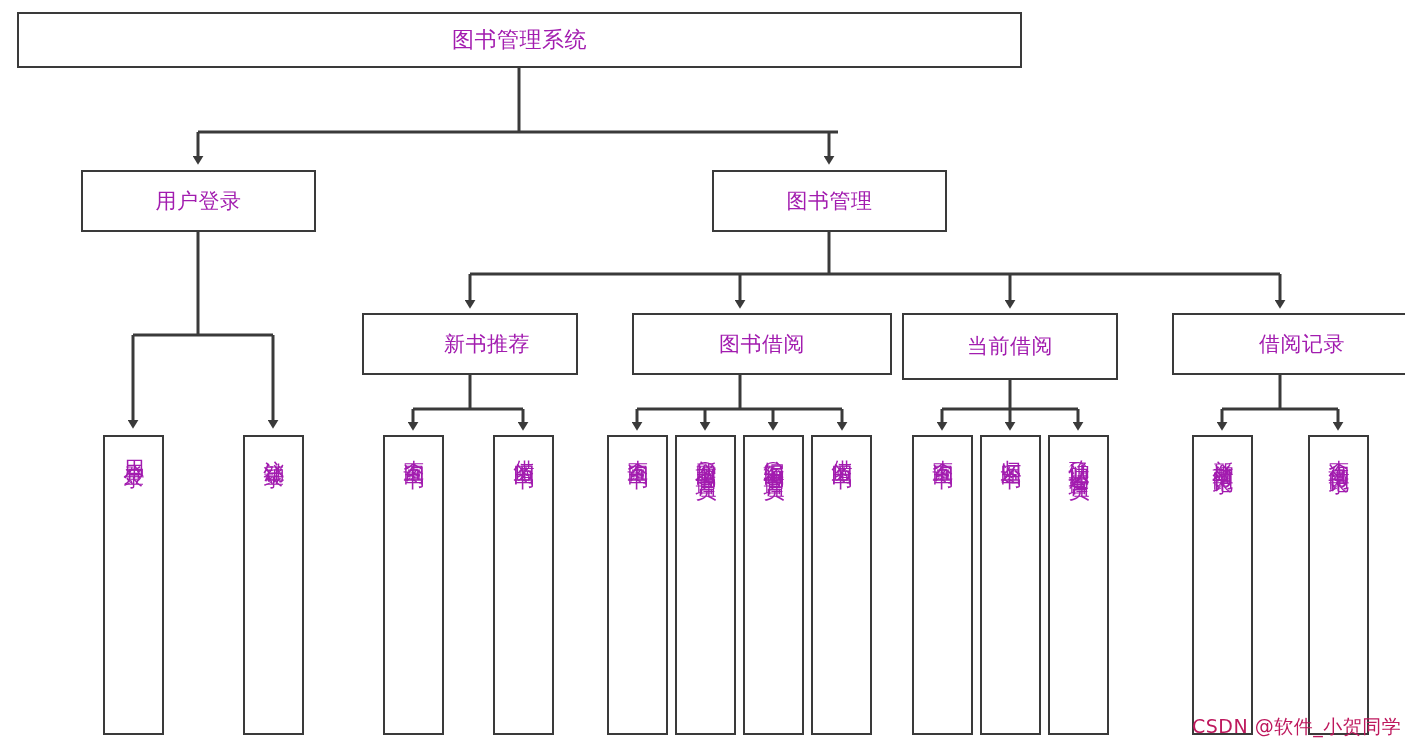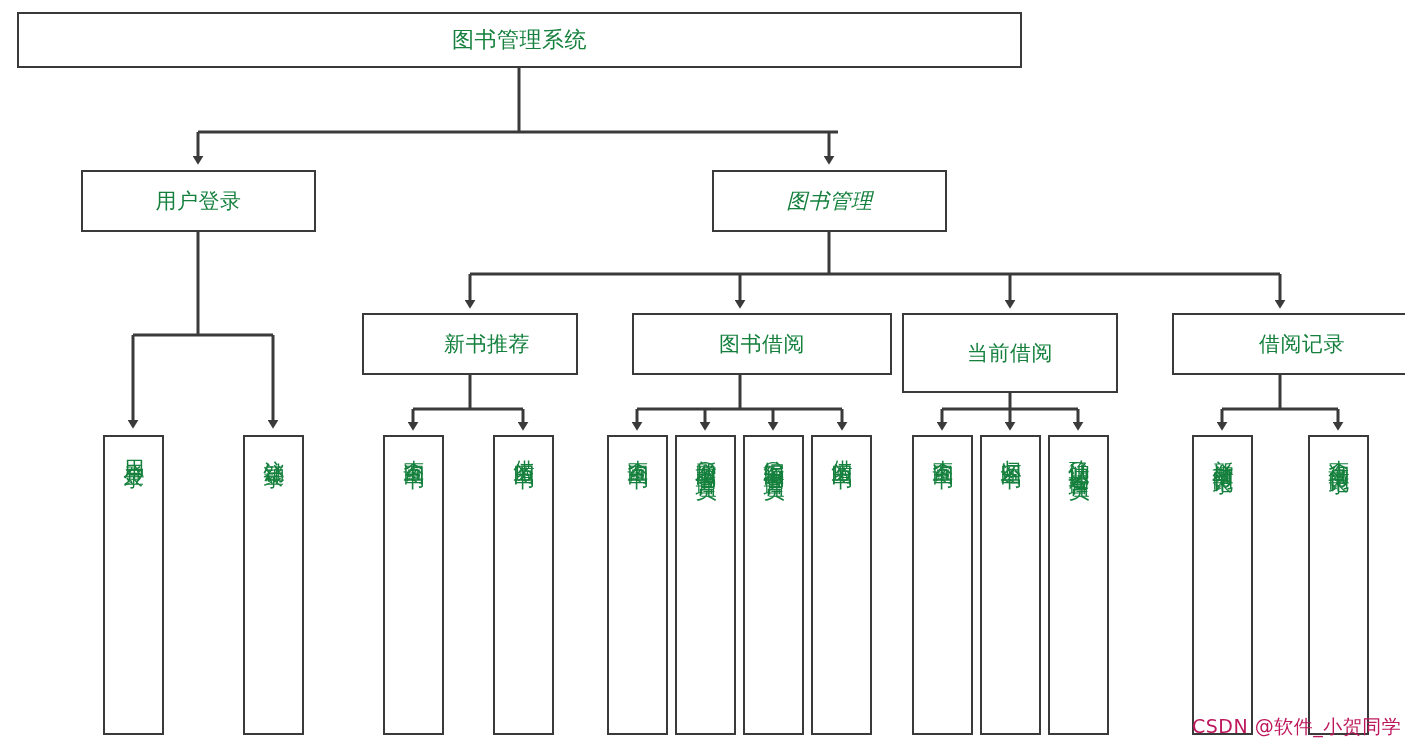--- a/index.html
+++ b/index.html
@@ -25,21 +25,21 @@
     height: 747px;
   }
   .node {
     position: absolute;
     box-sizing: border-box;
     background: #ffffff;
     border: 2px solid #3a3a3a;
     display: flex;
     align-items: center;
     justify-content: center;
-    color: #15803d;
+    color: #a21caf;
   }
   .node .label {
     display: block;
     text-align: center;
     line-height: 1.18;
     letter-spacing: 0.5px;
   }
   .node.horiz .label {
     writing-mode: horizontal-tb;
     font-size: 21px;
@@ -121,31 +121,31 @@
     </g>
   </svg>
 
   <div class="node horiz root" style="left:17px; top:12px; width:1005px; height:56px;">
     <span class="label">图书管理系统</span>
   </div>
 
   <div class="node horiz" style="left:81px; top:170px; width:235px; height:62px;">
     <span class="label">用户登录</span>
   </div>
-  <div class="node horiz" style="left:712px; top:170px; width:235px; height:62px;font-style:italic;">
+  <div class="node horiz" style="left:712px; top:170px; width:235px; height:62px;">
     <span class="label">图书管理</span>
   </div>
 
   <div class="node horiz" style="left:362px; top:313px; width:216px; height:62px;padding-left:34px;">
     <span class="label">新书推荐</span>
   </div>
   <div class="node horiz" style="left:632px; top:313px; width:260px; height:62px;">
     <span class="label">图书借阅</span>
   </div>
-  <div class="node horiz" style="left:902px; top:313px; width:216px; height:80px;">
+  <div class="node horiz" style="left:902px; top:313px; width:216px; height:67px;">
     <span class="label">当前借阅</span>
   </div>
   <div class="node horiz" style="left:1172px; top:313px; width:260px; height:62px;">
     <span class="label">借阅记录</span>
   </div>
 
   <div class="node vert" style="left:103px; top:435px; width:61px; height:300px;">
     <span class="label">用户登录</span>
   </div>
   <div class="node vert" style="left:243px; top:435px; width:61px; height:300px;">

